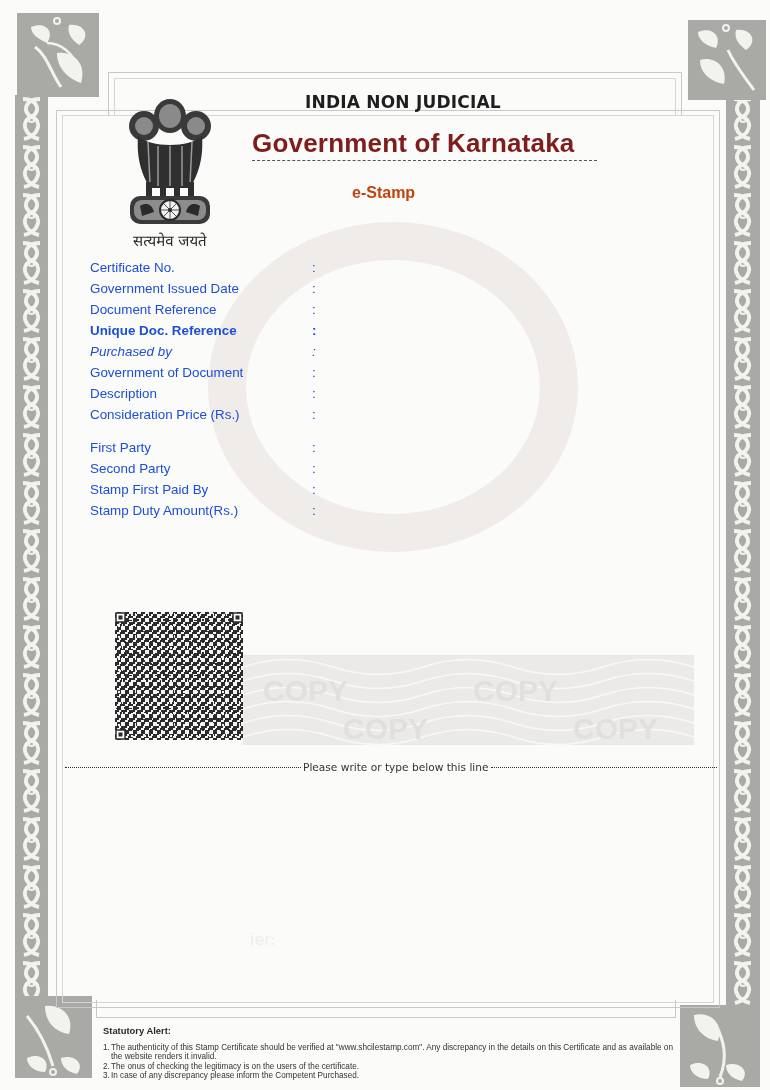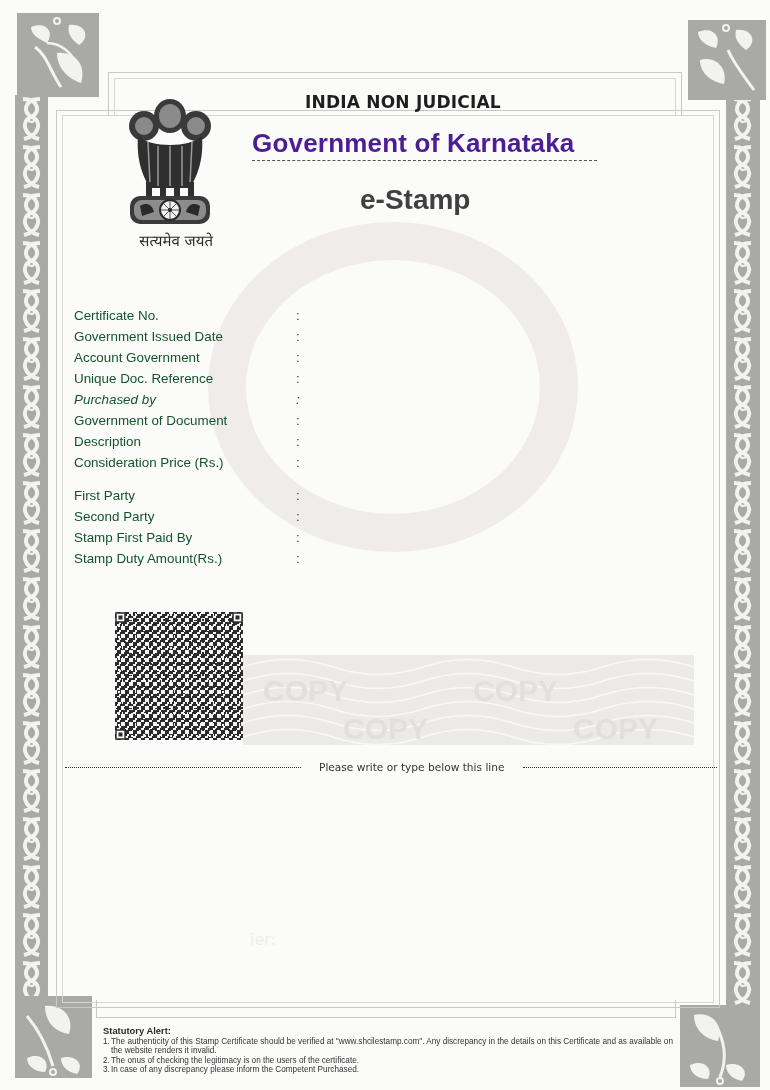--- a/index.html
+++ b/index.html
@@ -16,55 +16,55 @@
     .corner-tl { left: 17px; top: 13px; width: 82px; height: 84px; }
     .corner-tr { left: 688px; top: 20px; width: 78px; height: 80px; }
     .corner-bl { left: 15px; top: 996px; width: 77px; height: 82px; }
     .corner-br { left: 680px; top: 1005px; width: 80px; height: 82px; }
 
     
     .frame { position: absolute; border: 1px solid #c8c8c6; pointer-events: none; }
 
     
     .hdr-nonjudicial { position: absolute; left: 305px; top: 92px; width: 230px; font-size: 17px; font-weight: bold; letter-spacing: 0.2px; font-family: "DejaVu Sans", sans-serif; color: #1e1e1e; }
-    .hdr-govt { position: absolute; left: 252px; top: 128px; width: 350px; font-size: 26px; font-weight: bold; color: #4c1d95; letter-spacing: 0.2px; }
+    .hdr-govt { position: absolute; left: 252px; top: 128px; width: 350px; font-size: 26px; font-weight: bold; color: #7f1d1d; letter-spacing: 0.2px; }
     .hdr-rule { position: absolute; left: 252px; top: 160px; width: 345px; height: 0; border-top: 1px dashed #555; }
-    .hdr-estamp { position: absolute; left: 360px; top: 184px; font-size: 28px; font-weight: bold; color: #404040; }
+    .hdr-estamp { position: absolute; left: 352px; top: 184px; font-size: 16px; font-weight: bold; color: #c2410c; }
 
     
     .emblem { position: absolute; left: 124px; top: 92px; width: 92px; height: 140px; }
-    .motto { position: absolute; left: 133px; top: 230px; width: 80px; font-size: 15px; font-family: "DejaVu Sans", sans-serif; color: #2a2a2a; text-align: right; }
+    .motto { position: absolute; left: 133px; top: 230px; width: 80px; font-size: 15px; font-family: "DejaVu Sans", sans-serif; color: #2a2a2a; text-align: left; }
 
     
     .watermark { position: absolute; left: 208px; top: 222px; width: 370px; height: 330px; border-radius: 50%; border: 38px solid #ece9e6; opacity: 0.8; }
 
     
     .fields { position: absolute; left: 74px; top: 260px; width: 260px; }
-    .field-row { position: absolute; left: 0; width: 240px; font-size: 13.4px; color: #14532d; white-space: nowrap; margin-top: 48px; }
+    .field-row { position: absolute; left: 16px; width: 240px; font-size: 13.4px; color: #1d4ed8; white-space: nowrap; }
     .field-row .colon { position: absolute; left: 222px; top: 0; }
     .field-row .value { position: absolute; left: 238px; top: 0; width: 260px; height: 16px; }
 
     
     .qr { position: absolute; left: 115px; top: 612px; width: 128px; height: 128px; background: #fff; }
 
     
     .band { position: absolute; left: 243px; top: 655px; width: 451px; height: 90px; background: #ebeae8; overflow: hidden; }
 
     
-    .write-line { position: absolute; left: 65px; top: 760px; width: 652px; height: 14px; display: flex; align-items: center; gap: 16px; }
+    .write-line { position: absolute; left: 65px; top: 760px; width: 652px; height: 14px; display: flex; align-items: center; }
     .write-line .dash { flex: 1; border-top: 1.5px dotted #2c2c2c; height: 0; }
     .write-line .dash-left { flex: 0 0 236px; }
     .write-line .label { font-family: "DejaVu Sans", sans-serif; font-size: 10.6px; color: #333; padding: 0 2px; white-space: nowrap; }
 
     
     .faded-text { position: absolute; font-family: "DejaVu Sans", sans-serif; font-size: 16px; color: #ededeb; }
 
     
     .statutory { position: absolute; left: 103px; top: 1026px; width: 580px; font-size: 8.2px; color: #333; line-height: 9.2px; }
-    .statutory .title { font-weight: bold; font-size: 9.4px; margin-bottom: 2px; color: #2a2a2a; }
+    .statutory .title { font-weight: bold; font-size: 9.4px; margin-bottom: 8px; color: #2a2a2a; }
     .statutory ol { list-style: none; }
     .statutory li { position: relative; padding-left: 8px; }
     .statutory li .num { position: absolute; left: 0; top: 0; }
   </style>
 </head>
 <body>
 
 <div class="strip strip-left">
   <svg width="33" height="905" viewBox="0 0 33 905">
     <defs>
@@ -175,25 +175,25 @@
     <span>Certificate No.</span>
     <span class="colon">:</span>
     <span class="value"></span>
   </div>
   <div class="field-row" style="top:21px;">
     <span>Government Issued Date</span>
     <span class="colon">:</span>
     <span class="value"></span>
   </div>
   <div class="field-row" style="top:42px;">
-    <span>Account Government</span>
-    <span class="colon">:</span>
-    <span class="value"></span>
-  </div>
-  <div class="field-row" style="top:63px;">
+    <span>Document Reference</span>
+    <span class="colon">:</span>
+    <span class="value"></span>
+  </div>
+  <div class="field-row" style="top:63px;font-weight:bold;">
     <span>Unique Doc. Reference</span>
     <span class="colon">:</span>
     <span class="value"></span>
   </div>
   <div class="field-row" style="top:84px;font-style:italic;">
     <span>Purchased by</span>
     <span class="colon">:</span>
     <span class="value"></span>
   </div>
   <div class="field-row" style="top:105px;">

